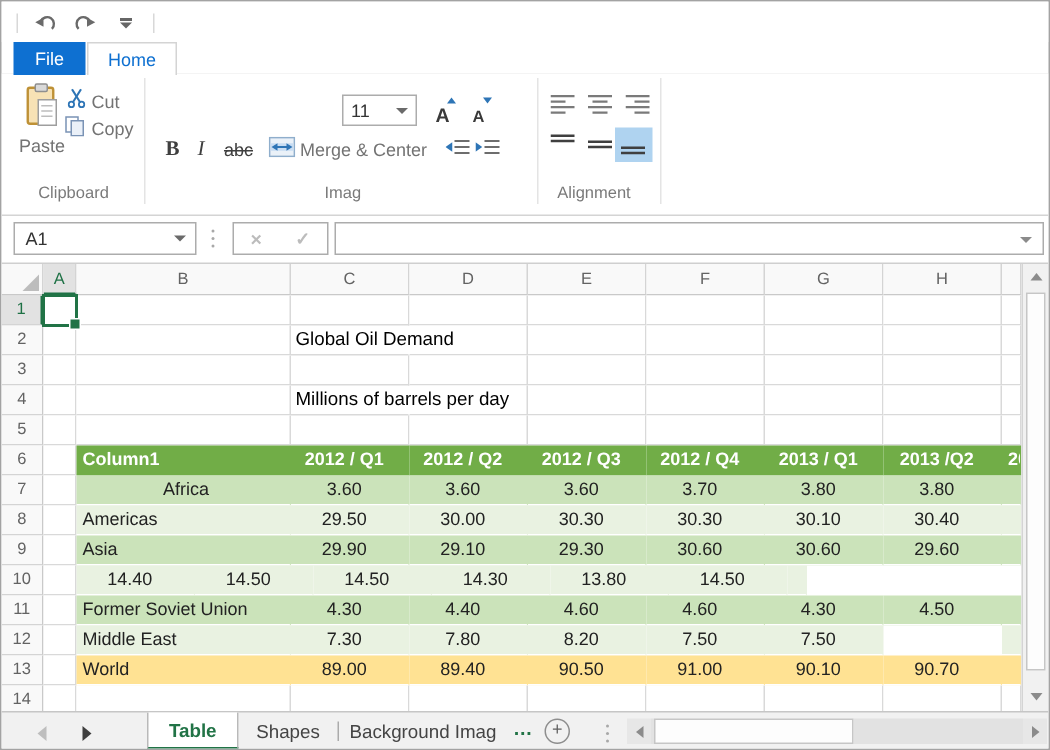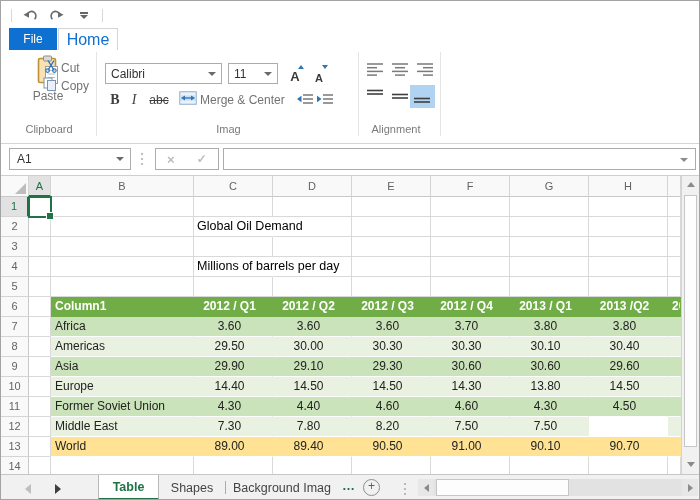--- a/index.html
+++ b/index.html
@@ -13,31 +13,31 @@
   .qat-btn{display:flex;align-items:center;justify-content:center;width:18px;height:16px;}
   .qat-cust{display:flex;flex-direction:column;align-items:center;gap:1px;}
   .qat-cust .bar{width:8px;height:0;border-top:2px solid #666;}
   .qat-cust .tri{width:0;height:0;border-left:4px solid transparent;border-right:4px solid transparent;border-top:4px solid #666;}
 
   
   .tabrow{position:absolute;left:0;top:27px;width:100%;height:21px;border-bottom:1px solid #D4D4D4;}
   .tab-file{position:absolute;left:8px;top:0;width:48px;height:22px;background:#0E70D1;color:#fff;
             font-size:12px;display:flex;align-items:center;justify-content:center;z-index:3;}
   .tab-home{position:absolute;left:57px;top:0;width:60px;height:22px;background:#fff;color:#0E70D1;
-            font-size:16px;display:flex;align-items:center;justify-content:center;
+            font-size:12px;display:flex;align-items:center;justify-content:center;
             border:1px solid #D4D4D4;border-bottom:none;box-sizing:border-box;z-index:3;}
   .tab-home:after{content:"";position:absolute;left:0;bottom:-1px;width:100%;height:1px;background:#fff;}
 
   
   .ribbon{position:absolute;left:0;top:48px;width:100%;height:94px;background:#fff;border-bottom:1px solid #D4D4D4;box-sizing:content-box;}
   .gsep{position:absolute;top:3px;height:84px;width:1px;background:#E4E4E4;}
   .glabel{position:absolute;top:74px;font-size:11px;color:#7A7A7A;text-align:center;}
   .rbtn-label{font-size:12px;color:#737373;}
 
-  .paste-btn{position:absolute;left:8px;top:6px;width:38px;height:64px;display:flex;flex-direction:column;align-items:center;margin-left:20px;}
+  .paste-btn{position:absolute;left:8px;top:6px;width:38px;height:64px;display:flex;flex-direction:column;align-items:center;}
   .cutcopy{position:absolute;display:flex;align-items:center;gap:4px;height:16px;}
 
   .combo{position:absolute;height:21px;box-sizing:border-box;border:1px solid #ACACAC;background:#fff;
          display:flex;align-items:center;font-size:12px;color:#333;padding-left:5px;}
   .combo .carrow{margin-left:auto;margin-right:5px;width:0;height:0;border-left:4px solid transparent;border-right:4px solid transparent;border-top:4px solid #6A6A6A;}
   .fsz-btn{position:absolute;top:14px;width:22px;height:21px;display:flex;align-items:flex-end;justify-content:center;font-size:13px;font-weight:600;color:#3A3A3A;}
   .fsz-btn .tri-u{position:absolute;top:2px;right:2px;width:0;height:0;border-left:3.5px solid transparent;border-right:3.5px solid transparent;border-bottom:4px solid #2E75B6;}
   .fsz-btn .tri-d{position:absolute;top:2px;right:2px;width:0;height:0;border-left:3.5px solid transparent;border-right:3.5px solid transparent;border-top:4px solid #2E75B6;}
   .fmt-btn{position:absolute;top:40px;height:22px;display:flex;align-items:center;justify-content:center;color:#3F3F3F;}
   .b-ico{font-family:"Liberation Serif",serif;font-weight:bold;font-size:14px;}
@@ -174,24 +174,20 @@
         <svg width="14" height="14" viewBox="0 0 14 14">
           <rect x="1" y="1" width="8" height="10" fill="#FFFFFF" stroke="#7A93B5"></rect>
           <rect x="4.5" y="3.5" width="8" height="10" fill="#EAF0F8" stroke="#7A93B5"></rect>
         </svg>
       </span>
       <span class="rbtn-label">Copy</span>
     </div>
     <div class="glabel" style="left:8px;width:80px;">Clipboard</div>
     <div class="gsep" style="left:95px;"></div>
 
-    <div class="combo" style="left:104px;top:14px;width:117px;">
-      <span>Calibri</span>
-      <span class="carrow"></span>
-    </div>
     <div class="combo" style="left:227px;top:14px;width:50px;">
       <span>11</span>
       <span class="carrow"></span>
     </div>
     <div class="fsz-btn" style="left:283px;">A<span class="tri-u"></span></div>
     <div class="fsz-btn" style="left:307px;font-size:11px;">A<span class="tri-d"></span></div>
 
     <div class="fmt-btn b-ico" style="left:106px;width:16px;">B</div>
     <div class="fmt-btn i-ico" style="left:127px;width:12px;">I</div>
     <div class="fmt-btn s-ico" style="left:145px;width:26px;">abc</div>
@@ -377,21 +373,21 @@
         <div class="cell th num" style="width: 79px;">2012 / Q2</div>
         <div class="cell th num" style="width: 79px;">2012 / Q3</div>
         <div class="cell th num" style="width: 79px;">2012 / Q4</div>
         <div class="cell th num" style="width: 79px;">2013 / Q1</div>
         <div class="cell th num" style="width: 79px;">2013 /Q2</div>
         <div class="cell th tl" style="width: 13px;">20</div>
       </div>
       <div class="grow">
         <div class="cell rowhdr" style="width: 28px;">7</div>
         <div class="cell" style="width: 22px;"></div>
-        <div class="cell dk tl" style="width: 143px;">Africa</div>
+        <div class="cell dk tl" style="width: 143px; text-align: center;">Africa</div>
         <div class="cell dk num" style="width: 79px;">3.60</div>
         <div class="cell dk num" style="width: 79px;">3.60</div>
         <div class="cell dk num" style="width: 79px;">3.60</div>
         <div class="cell dk num" style="width: 79px;">3.70</div>
         <div class="cell dk num" style="width: 79px;">3.80</div>
         <div class="cell dk num" style="width: 79px;">3.80</div>
         <div class="cell dk" style="width: 13px;"></div>
       </div>
       <div class="grow">
         <div class="cell rowhdr" style="width: 28px;">8</div>
@@ -413,21 +409,20 @@
         <div class="cell dk num" style="width: 79px;">29.10</div>
         <div class="cell dk num" style="width: 79px;">29.30</div>
         <div class="cell dk num" style="width: 79px;">30.60</div>
         <div class="cell dk num" style="width: 79px;">30.60</div>
         <div class="cell dk num" style="width: 79px;">29.60</div>
         <div class="cell dk" style="width: 13px;"></div>
       </div>
       <div class="grow">
         <div class="cell rowhdr" style="width: 28px;">10</div>
         <div class="cell" style="width: 22px;"></div>
-        <div class="cell lt tl" style="width: 143px;">Europe</div>
         <div class="cell lt num" style="width: 79px;">14.40</div>
         <div class="cell lt num" style="width: 79px;">14.50</div>
         <div class="cell lt num" style="width: 79px;">14.50</div>
         <div class="cell lt num" style="width: 79px;">14.30</div>
         <div class="cell lt num" style="width: 79px;">13.80</div>
         <div class="cell lt num" style="width: 79px;">14.50</div>
         <div class="cell lt" style="width: 13px;"></div>
       </div>
       <div class="grow">
         <div class="cell rowhdr" style="width: 28px;">11</div>

